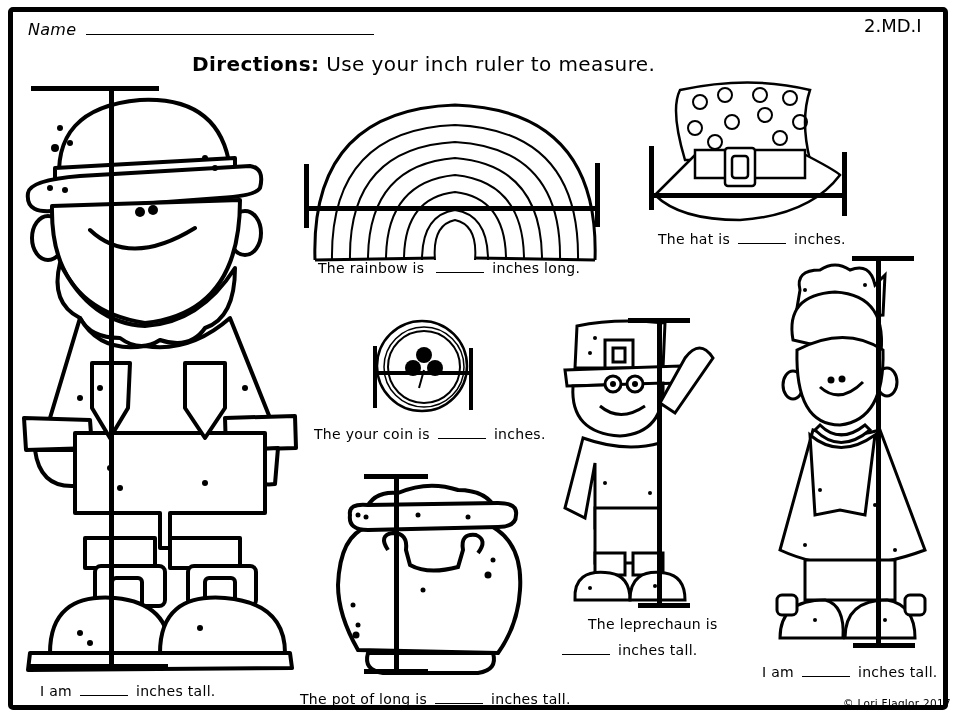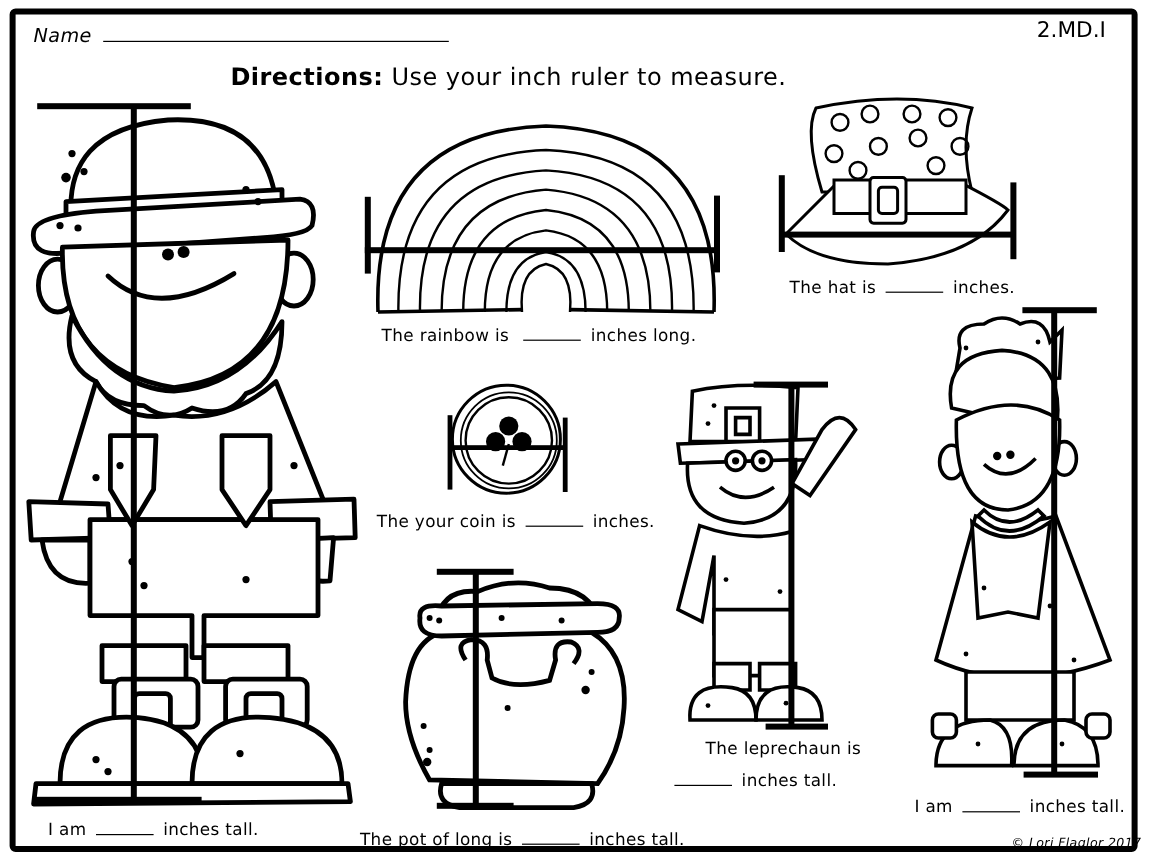--- a/index.html
+++ b/index.html
@@ -7,21 +7,21 @@
          font-family:"DejaVu Sans", sans-serif; color:#000; }
   .frame { position:absolute; left:8px; top:7px; width:940px; height:703px;
            border:5px solid #000; border-radius:5px; box-sizing:border-box; }
   .abs { position:absolute; }
   .txt { font-size:14px; white-space:nowrap; letter-spacing:0.3px; }
   .blank { display:inline-block; width:48px; border-bottom:1.5px solid #000; margin:0 8px; height:12px; }
   .name-line { display:inline-block; width:288px; border-bottom:1.5px solid #000; margin-left:10px; height:14px; }
   .title { font-size:20px; letter-spacing:0.4px; }
   .title b { font-weight:bold; }
   .std { font-size:18px; }
-  .copy { font-size:10.5px; letter-spacing:0.3px;font-style:italic; }
+  .copy { font-size:10.5px; letter-spacing:0.3px; }
   .bar { position:absolute; background:#000; }
   svg { position:absolute; overflow:visible; }
   svg * { vector-effect:non-scaling-stroke; }
 </style>
 </head>
 <body>
 
 <div class="frame"></div>
 
 <div class="abs txt" style="left:28px; top:20px; font-size:16px;font-style:italic;">
@@ -111,21 +111,21 @@
     <path d="M76 160 Q76 82 145 75 Q214 82 214 160"></path>
     <path d="M94 160 Q94 98 145 92 Q196 98 196 160"></path>
     <path d="M112 160 Q112 115 145 110 Q178 115 178 160"></path>
     <path d="M125 160 Q122 125 145 120 Q168 125 165 160"></path>
     <path d="M5 160 L125 158 M165 158 L285 160" stroke-width="3"></path>
   </g>
 </svg>
 <div class="bar" style="left:304px; top:164px; width:5px; height:64px;"></div>
 <div class="bar" style="left:304px; top:206px; width:296px; height:5px;"></div>
 <div class="bar" style="left:595px; top:163px; width:5px; height:64px;"></div>
-<div class="abs txt" style="left:318px; top:271px;">
+<div class="abs txt" style="left:318px; top:260px;">
   <span>The rainbow  is</span><span class="blank" style="margin-left:12px;"></span><span>inches long.</span>
 </div>
 
 <svg style="left:650px; top:80px;" width="200" height="145" viewBox="0 0 200 145">
   <g fill="#fff" stroke="#000" stroke-width="2.5">
     <path d="M35 80 Q20 30 30 10 Q100 -5 160 10 Q150 40 160 80 Z"></path>
     <path d="M5 115 Q30 90 45 75 L150 72 Q185 90 190 95 Q160 135 90 140 Q30 140 5 115 Z"></path>
     <rect x="45" y="70" width="110" height="28"></rect>
     <rect x="75" y="68" width="30" height="38" rx="3"></rect>
     <rect x="82" y="76" width="16" height="22" rx="3"></rect>

